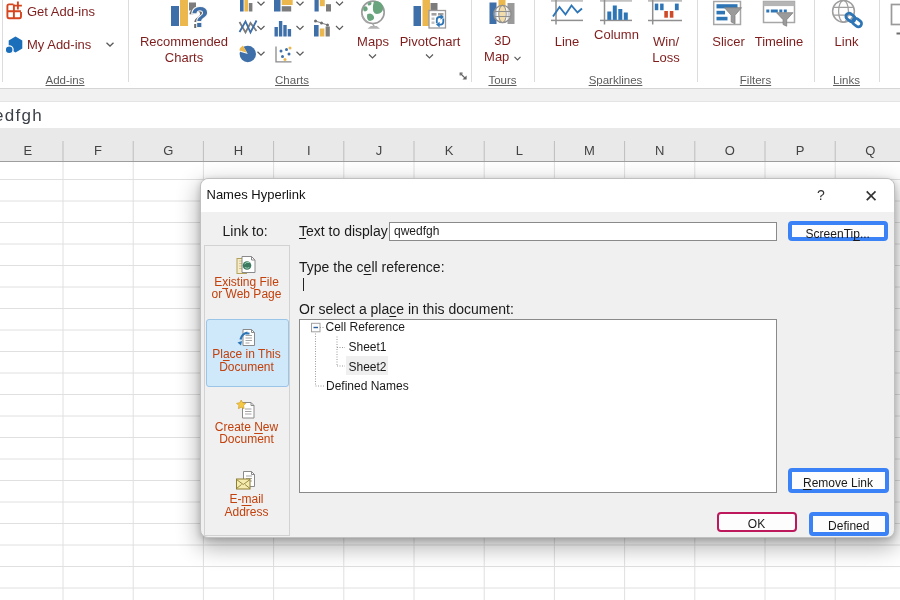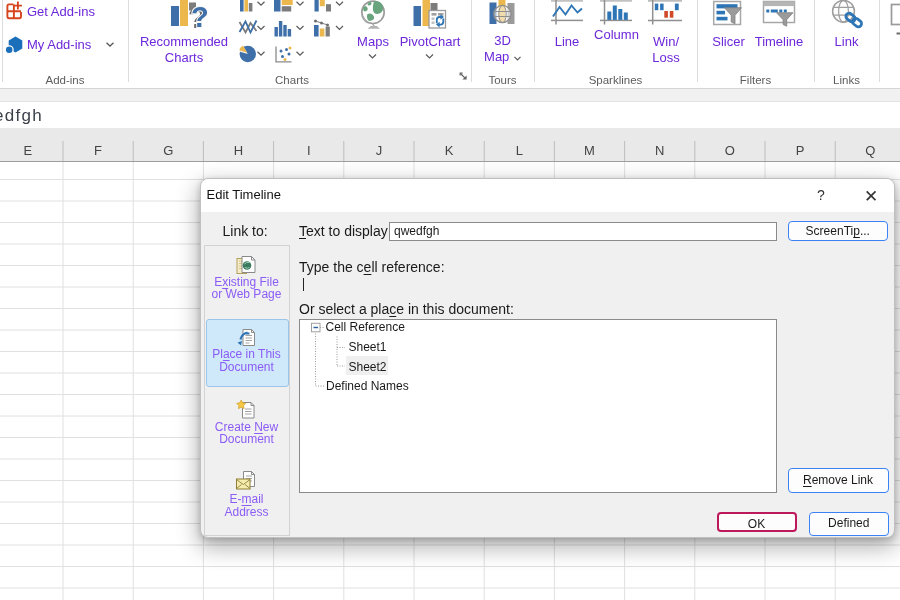--- a/index.html
+++ b/index.html
@@ -3,22 +3,22 @@
 <meta charset="utf-8">
 <style>
   html,body{margin:0;padding:0;}
   body{width:900px;height:600px;overflow:hidden;position:relative;
        font-family:"Liberation Sans",sans-serif;background:#fff;}
   .abs{position:absolute;}
   
   #ribbon{left:0;top:0;width:900px;height:88px;background:#fff;}
   .vsep{position:absolute;top:0;width:1px;height:82px;background:#dcdcdc;}
   .glabel{position:absolute;top:73px;height:14px;font-size:11.5px;color:#5d5d5d;
-          text-align:center;line-height:14px;}
-  .rtext{position:absolute;font-size:13px;color:#6d28d9;line-height:16px;}
+          text-align:center;line-height:14px;text-decoration:underline;}
+  .rtext{position:absolute;font-size:13px;color:#7f1d1d;line-height:16px;}
   .ctr{text-align:center;}
   
   #ribline{left:0;top:88px;width:900px;height:1px;background:#d5d5d5;}
   #strip1{left:0;top:89px;width:900px;height:12px;background:#f1f1f1;}
   #fbar{left:0;top:101px;width:900px;height:26px;background:#fff;
         border-top:1px solid #e4e4e4;border-bottom:1px solid #e4e4e4;}
   #fbar span{position:absolute;left:-6px;top:3.5px;font-size:17px;letter-spacing:1.3px;color:#3c4049;}
   #hdrband{left:0;top:128px;width:900px;height:33px;background:#e9e9e9;}
   #hdrline{left:0;top:160.5px;width:900px;height:1.5px;background:#9e9e9e;}
   .collet{position:absolute;top:141px;width:70.2px;height:19px;font-size:13px;
@@ -31,30 +31,30 @@
        border:1px solid #c0c0c0;border-radius:8px;box-sizing:border-box;
        box-shadow:0 8px 22px 2px rgba(0,0,0,0.30),0 2px 6px rgba(0,0,0,0.18);}
   #dlgtitle{left:0;top:0;width:100%;height:33px;background:#fff;
             border-radius:8px 8px 0 0;}
   #dlgtitle .t{position:absolute;left:5.5px;top:8px;font-size:13px;color:#111;}
   #dlgtitle .q{position:absolute;left:616px;top:8px;font-size:14px;color:#333;}
   #dlgtitle .x{position:absolute;left:663px;top:7px;font-size:17px;color:#333;}
   .dlabel{position:absolute;font-size:14px;color:#1a1a1a;line-height:14px;}
   .tbox{position:absolute;background:#fff;border:1px solid #8a8a8a;
         box-sizing:border-box;font-size:12px;color:#1a1a1a;}
-  .btn{position:absolute;background:#fdfdfd;border:1px solid #3b82f6;
+  .btn{position:absolute;background:#fdfdfd;border:4px solid #3b82f6;
        border-radius:4px;box-sizing:border-box;font-size:12px;color:#1a1a1a;
        text-align:center;}
   u{text-decoration:underline;text-underline-offset:1.5px;}
   
   #panel{position:absolute;left:2.5px;top:65.5px;width:86px;height:291px;
          border:1px solid #d2d2d2;box-sizing:border-box;}
   .pbtn{position:absolute;left:1px;width:82px;height:72.6px;text-align:center;z-index:1;}
   .pbtn .txt{position:absolute;left:0;top:29.5px;width:82px;font-size:12px;
-             color:#8b5cf6;line-height:12.4px;}
+             color:#c2410c;line-height:12.4px;}
   #selbtn{position:absolute;left:1px;top:73px;width:83px;height:68.5px;z-index:0;
           background:#cfe8fa;border:1px solid #9ac5e8;border-radius:3px;
           box-sizing:border-box;}
 </style>
 </head>
 <body>
 <div class="abs" id="ribbon"></div>
 <div class="abs" id="ribline"></div>
 <div class="abs" id="strip1"></div>
 <div class="abs" id="fbar">
@@ -302,21 +302,21 @@
 
   <g stroke="#636363" stroke-width="1.2" fill="none">
     <polyline points="460.2,75.6 460.2,73.2 462.6,73.2"></polyline>
     <path d="M461,74 l4.3,4.3"></path>
   </g>
   <path d="M466.6,79.6 H462.4 L466.6,75.4 Z" fill="#636363"></path>
 </svg>
 
 <div class="abs" id="dlg">
   <div class="abs" id="dlgtitle">
-      <span class="t">Edit Timeline</span>
+      <span class="t">Names Hyperlink</span>
       <span class="q">?</span>
       <span class="x">✕</span>
     </div>
   <div class="dlabel" style="left:21.5px;top:45px">Link to:</div>
   <div class="dlabel" style="left:98px;top:45px"><u>T</u>ext to display:</div>
   <div class="tbox" style="left:187.5px;top:42.5px;width:388px;height:19.5px;line-height:17.5px;padding-left:4.5px">qwedfgh</div>
   <div class="btn" style="left:586.5px;top:42px;width:100.5px;height:20px;line-height:18px">ScreenTi<u>p</u>...</div>
   <div id="panel">
     <div id="selbtn"></div>
     <div class="pbtn" style="top:0.5px">

